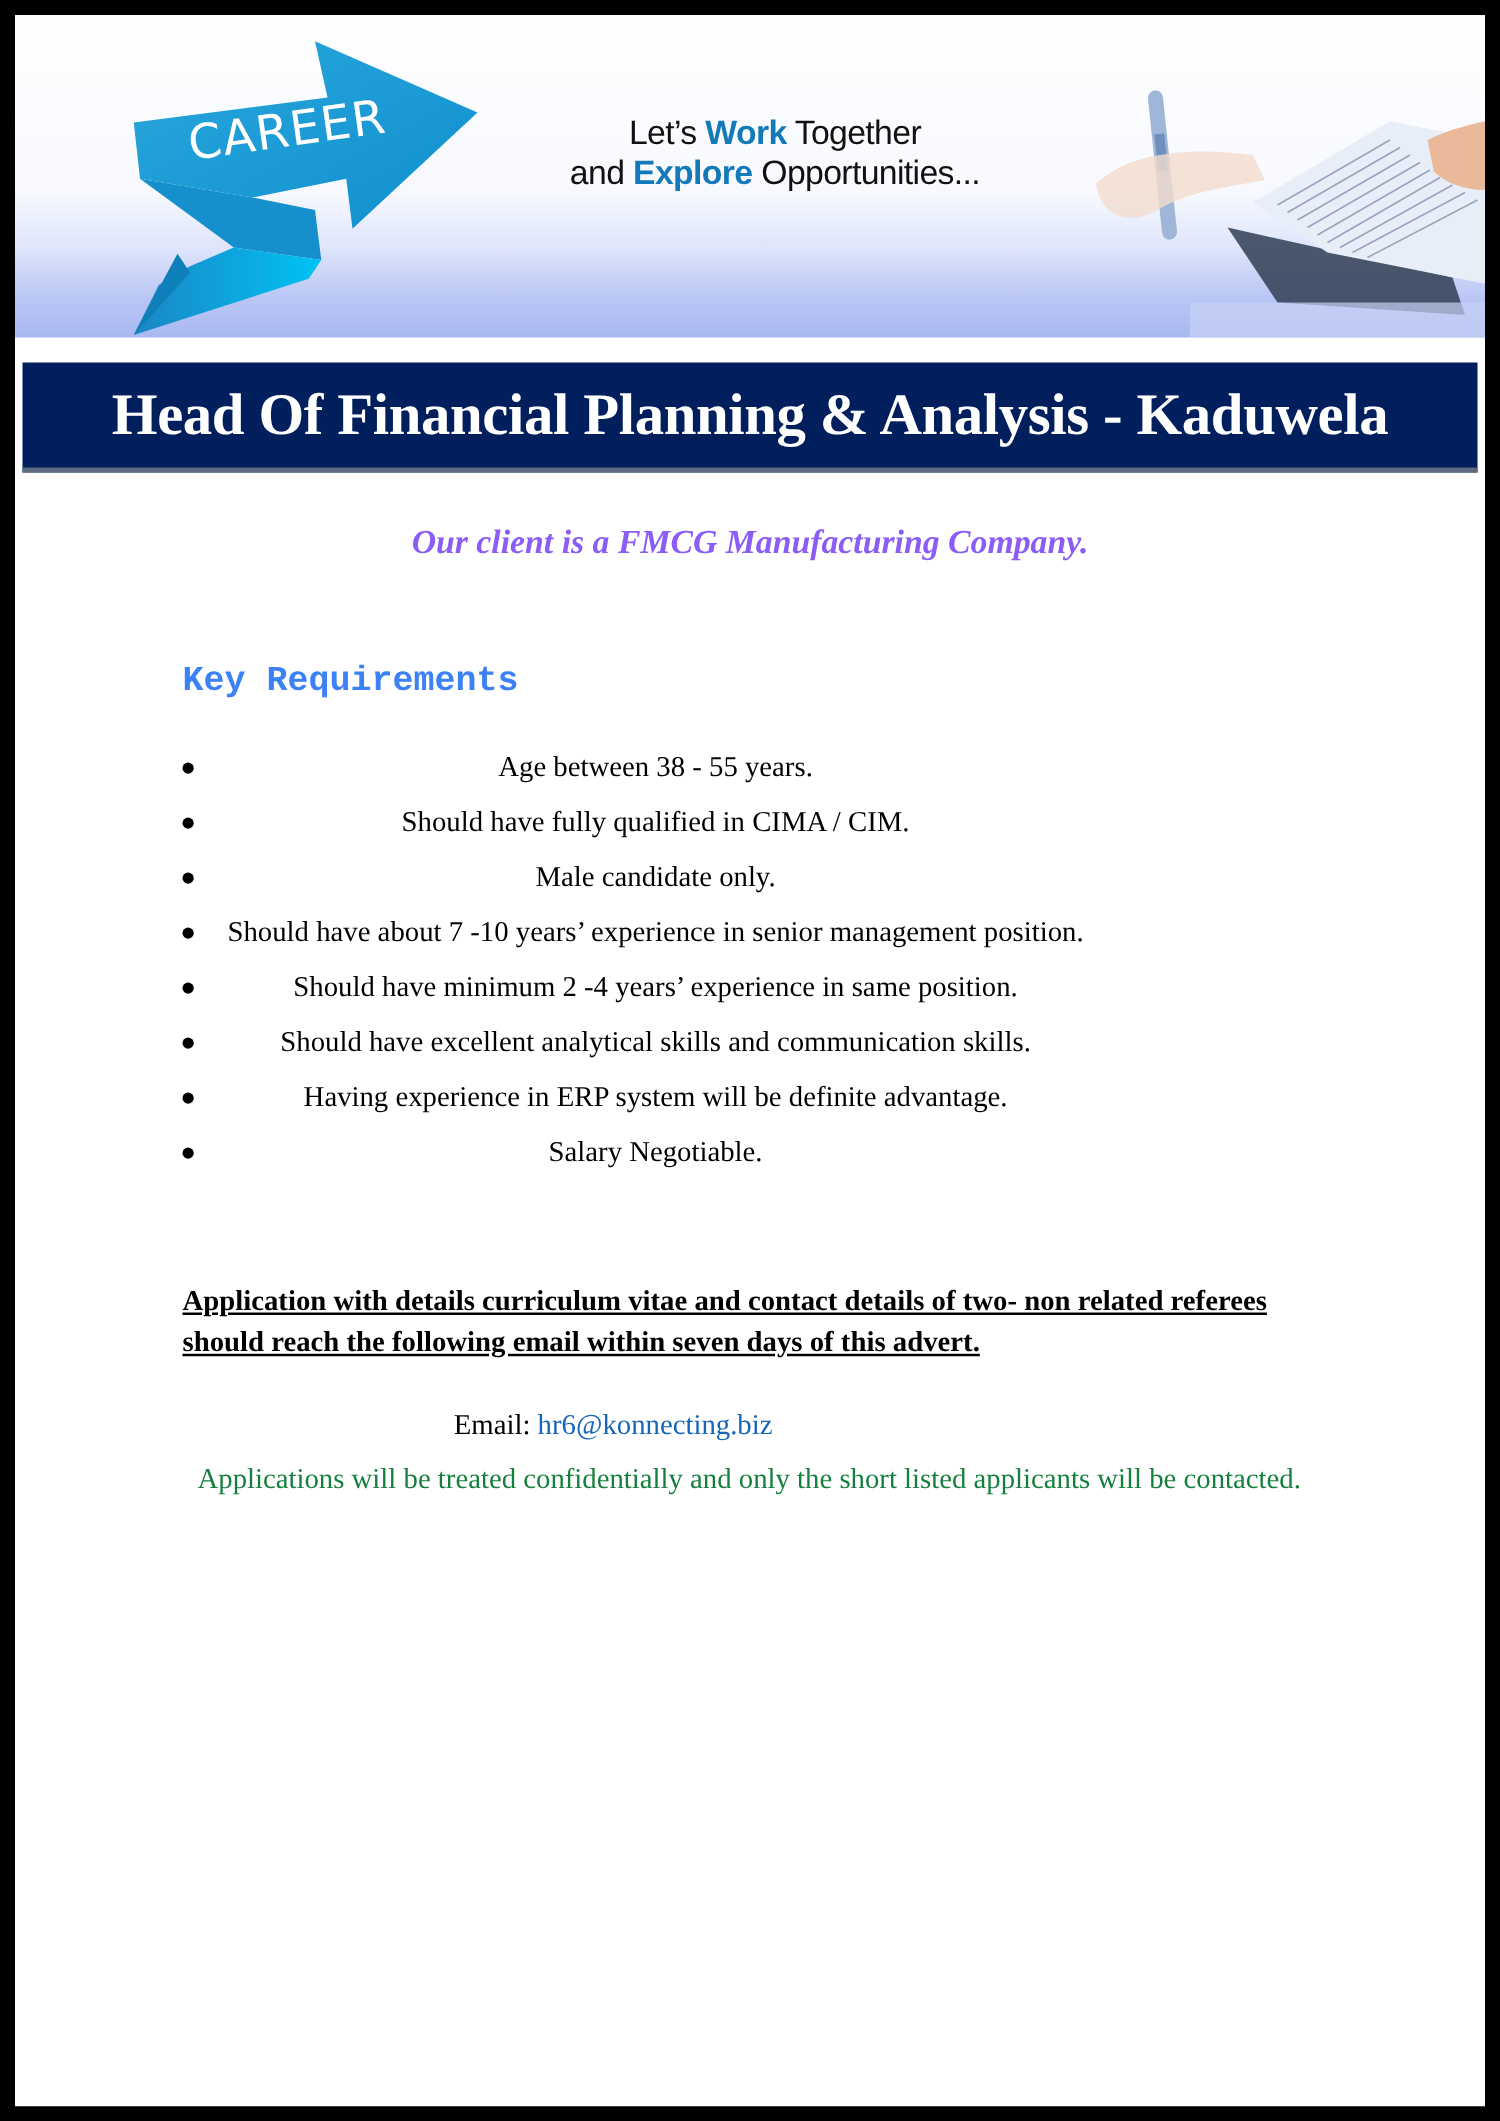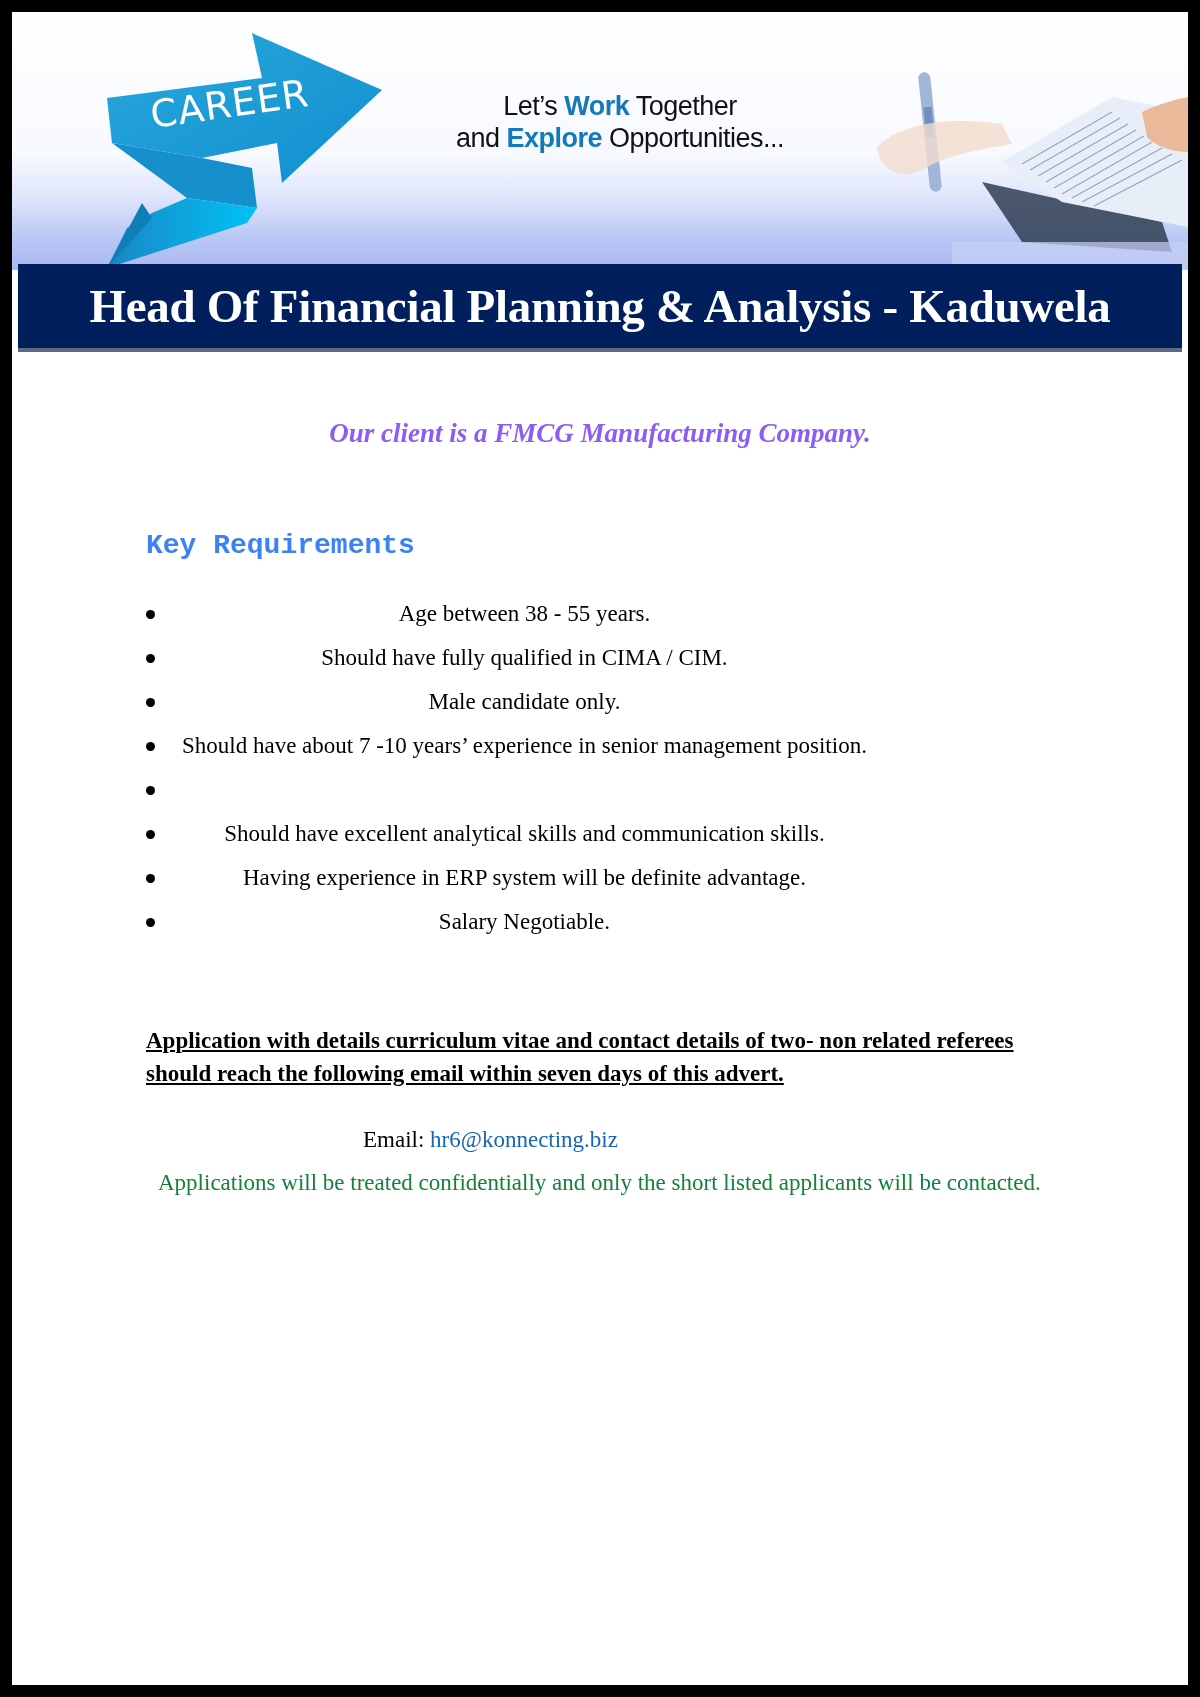--- a/index.html
+++ b/index.html
@@ -38,21 +38,21 @@
       width: 440px; text-align: center;
       font-family: Liberation Sans, sans-serif;
       font-size: 27px; line-height: 32px; color: #111;
       letter-spacing: -0.5px;
     }
     .tagline .hl { color: #1479b8; font-weight: bold; }
     .hands { position: absolute; left: 850px; top: 40px; width: 326px; height: 218px; }
 
     
     .title-bar {
-      position: absolute; left: 6px; top: 252px;
+      position: absolute; left: 6px; top: 278px;
       width: 1164px; height: 88px;
       background: #001f5c;
       border-bottom: 4px solid #5d6a80;
       box-sizing: border-box;
       display: flex; align-items: center; justify-content: center;
     }
     .title-bar h1 {
       margin: 0; color: #fff;
       font-family: "Liberation Serif", "DejaVu Serif", serif;
       font-weight: bold; font-size: 47px;
@@ -162,21 +162,21 @@
 
   <div class="client">Our client is a FMCG Manufacturing Company.</div>
 
   <h2 class="section-h">Key Requirements</h2>
 
   <ul class="reqs">
     <li><span class="bullet"></span><span>Age between 38 - 55 years.</span></li>
     <li><span class="bullet"></span><span>Should have fully qualified in CIMA / CIM.</span></li>
     <li><span class="bullet"></span><span>Male candidate only.</span></li>
     <li><span class="bullet"></span><span>Should have about 7 -10 years’ experience in senior management position.</span></li>
-    <li><span class="bullet"></span></li>
+    <li><span class="bullet"></span><span>Should have minimum 2 -4 years’ experience in same position.</span></li>
     <li><span class="bullet"></span><span>Should have excellent analytical skills and communication skills.</span></li>
     <li><span class="bullet"></span><span>Having experience in ERP system will be definite advantage.</span></li>
     <li><span class="bullet"></span><span>Salary Negotiable.</span></li>
   </ul>
 
   <p class="apply">Application with details curriculum vitae and contact details of two- non related referees should reach the following email within seven days of this advert.</p>
 
   <div class="email-line">
     <span>Email:</span>
     <a href="mailto:hr6@konnecting.biz">hr6@konnecting.biz</a>

